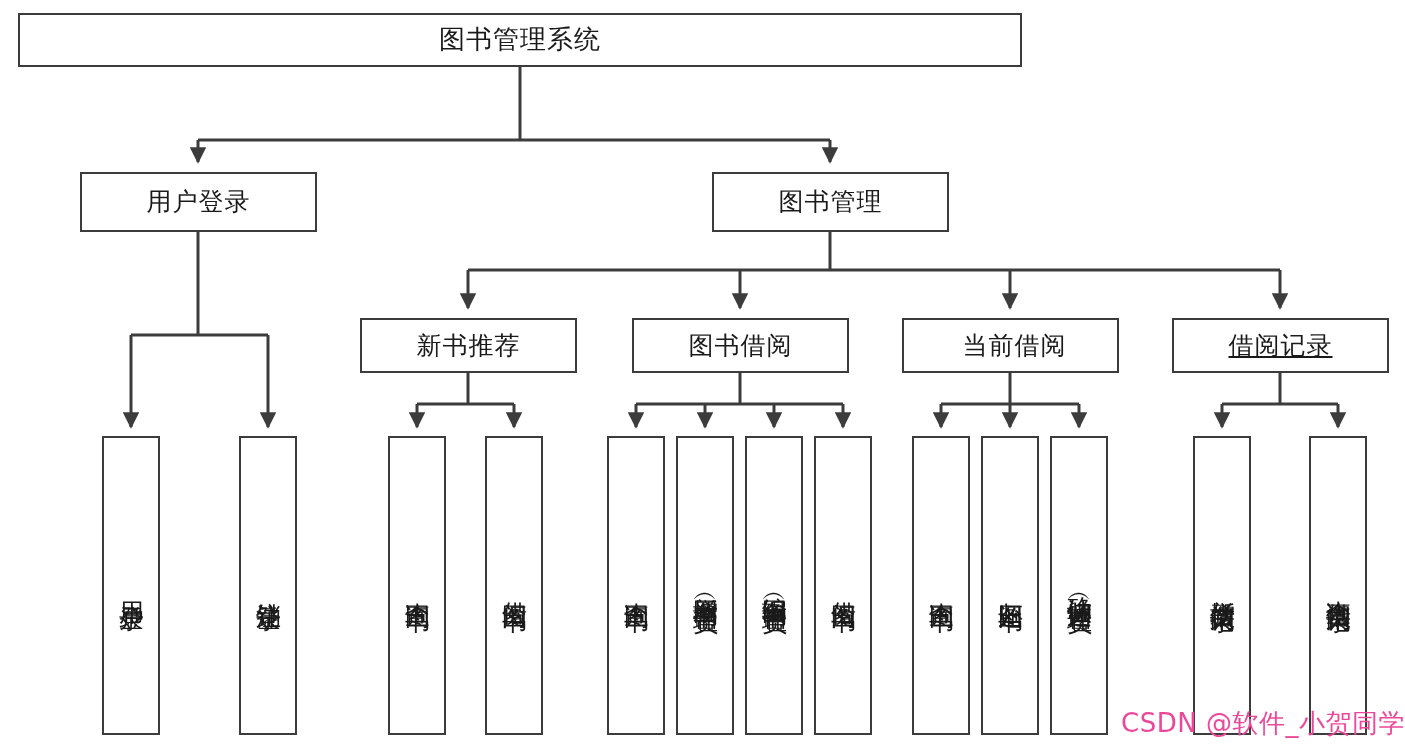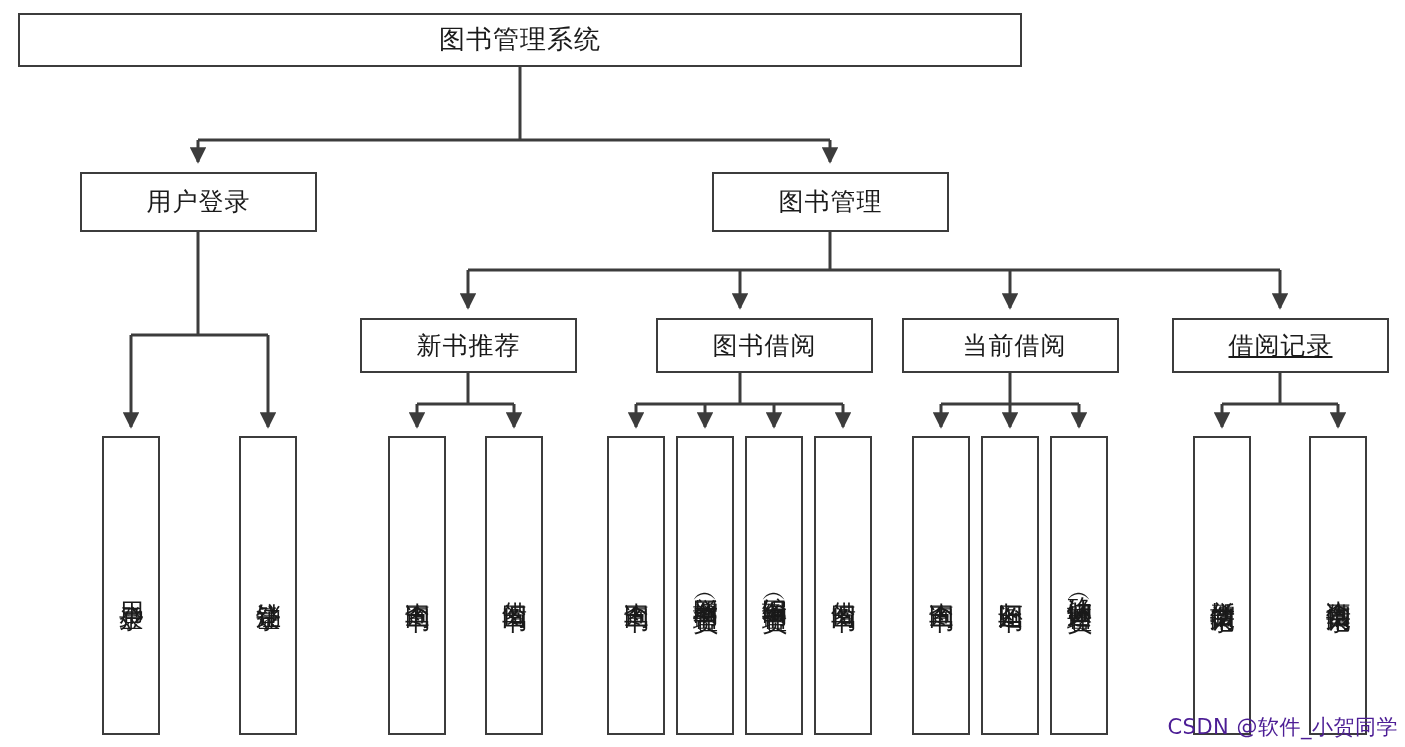--- a/index.html
+++ b/index.html
@@ -56,24 +56,24 @@
     align-items: center;
     white-space: nowrap;
   }
   .node.vert .vlabel {
     writing-mode: vertical-rl;
     text-orientation: upright;
     display: block;
   }
   .watermark {
     position: absolute;
-    right: 7px;
+    right: 0;
     bottom: 6px;
-    font-size: 21px;
-    color: #4c1d95;
+    font-size: 26px;
+    color: #ec4899;
     letter-spacing: 0.5px;
     white-space: nowrap;
     user-select: none;
   }
 </style>
 </head>
 <body>
 
 <div id="canvas">
 
@@ -134,21 +134,21 @@
   <div class="node horiz" style="left:80px; top:172px; width:237px; height:60px;">
     <span>用户登录</span>
   </div>
   <div class="node horiz" style="left:360px; top:318px; width:217px; height:55px;">
     <span>新书推荐</span>
   </div>
 
   <div class="node horiz" style="left:712px; top:172px; width:237px; height:60px;">
     <span>图书管理</span>
   </div>
-  <div class="node horiz" style="left:656px; top:318px; width:217px; height:55px;">
+  <div class="node horiz" style="left:632px; top:318px; width:217px; height:55px;">
     <span>图书借阅</span>
   </div>
   <div class="node horiz" style="left:902px; top:318px; width:217px; height:55px;padding-left:8px;">
     <span>当前借阅</span>
   </div>
   <div class="node horiz" style="left:1172px; top:318px; width:217px; height:55px;text-decoration:underline;">
     <span>借阅记录</span>
   </div>
 
   <div class="node vert" style="left:102px; top:436px; width:58px; height:299px;">

